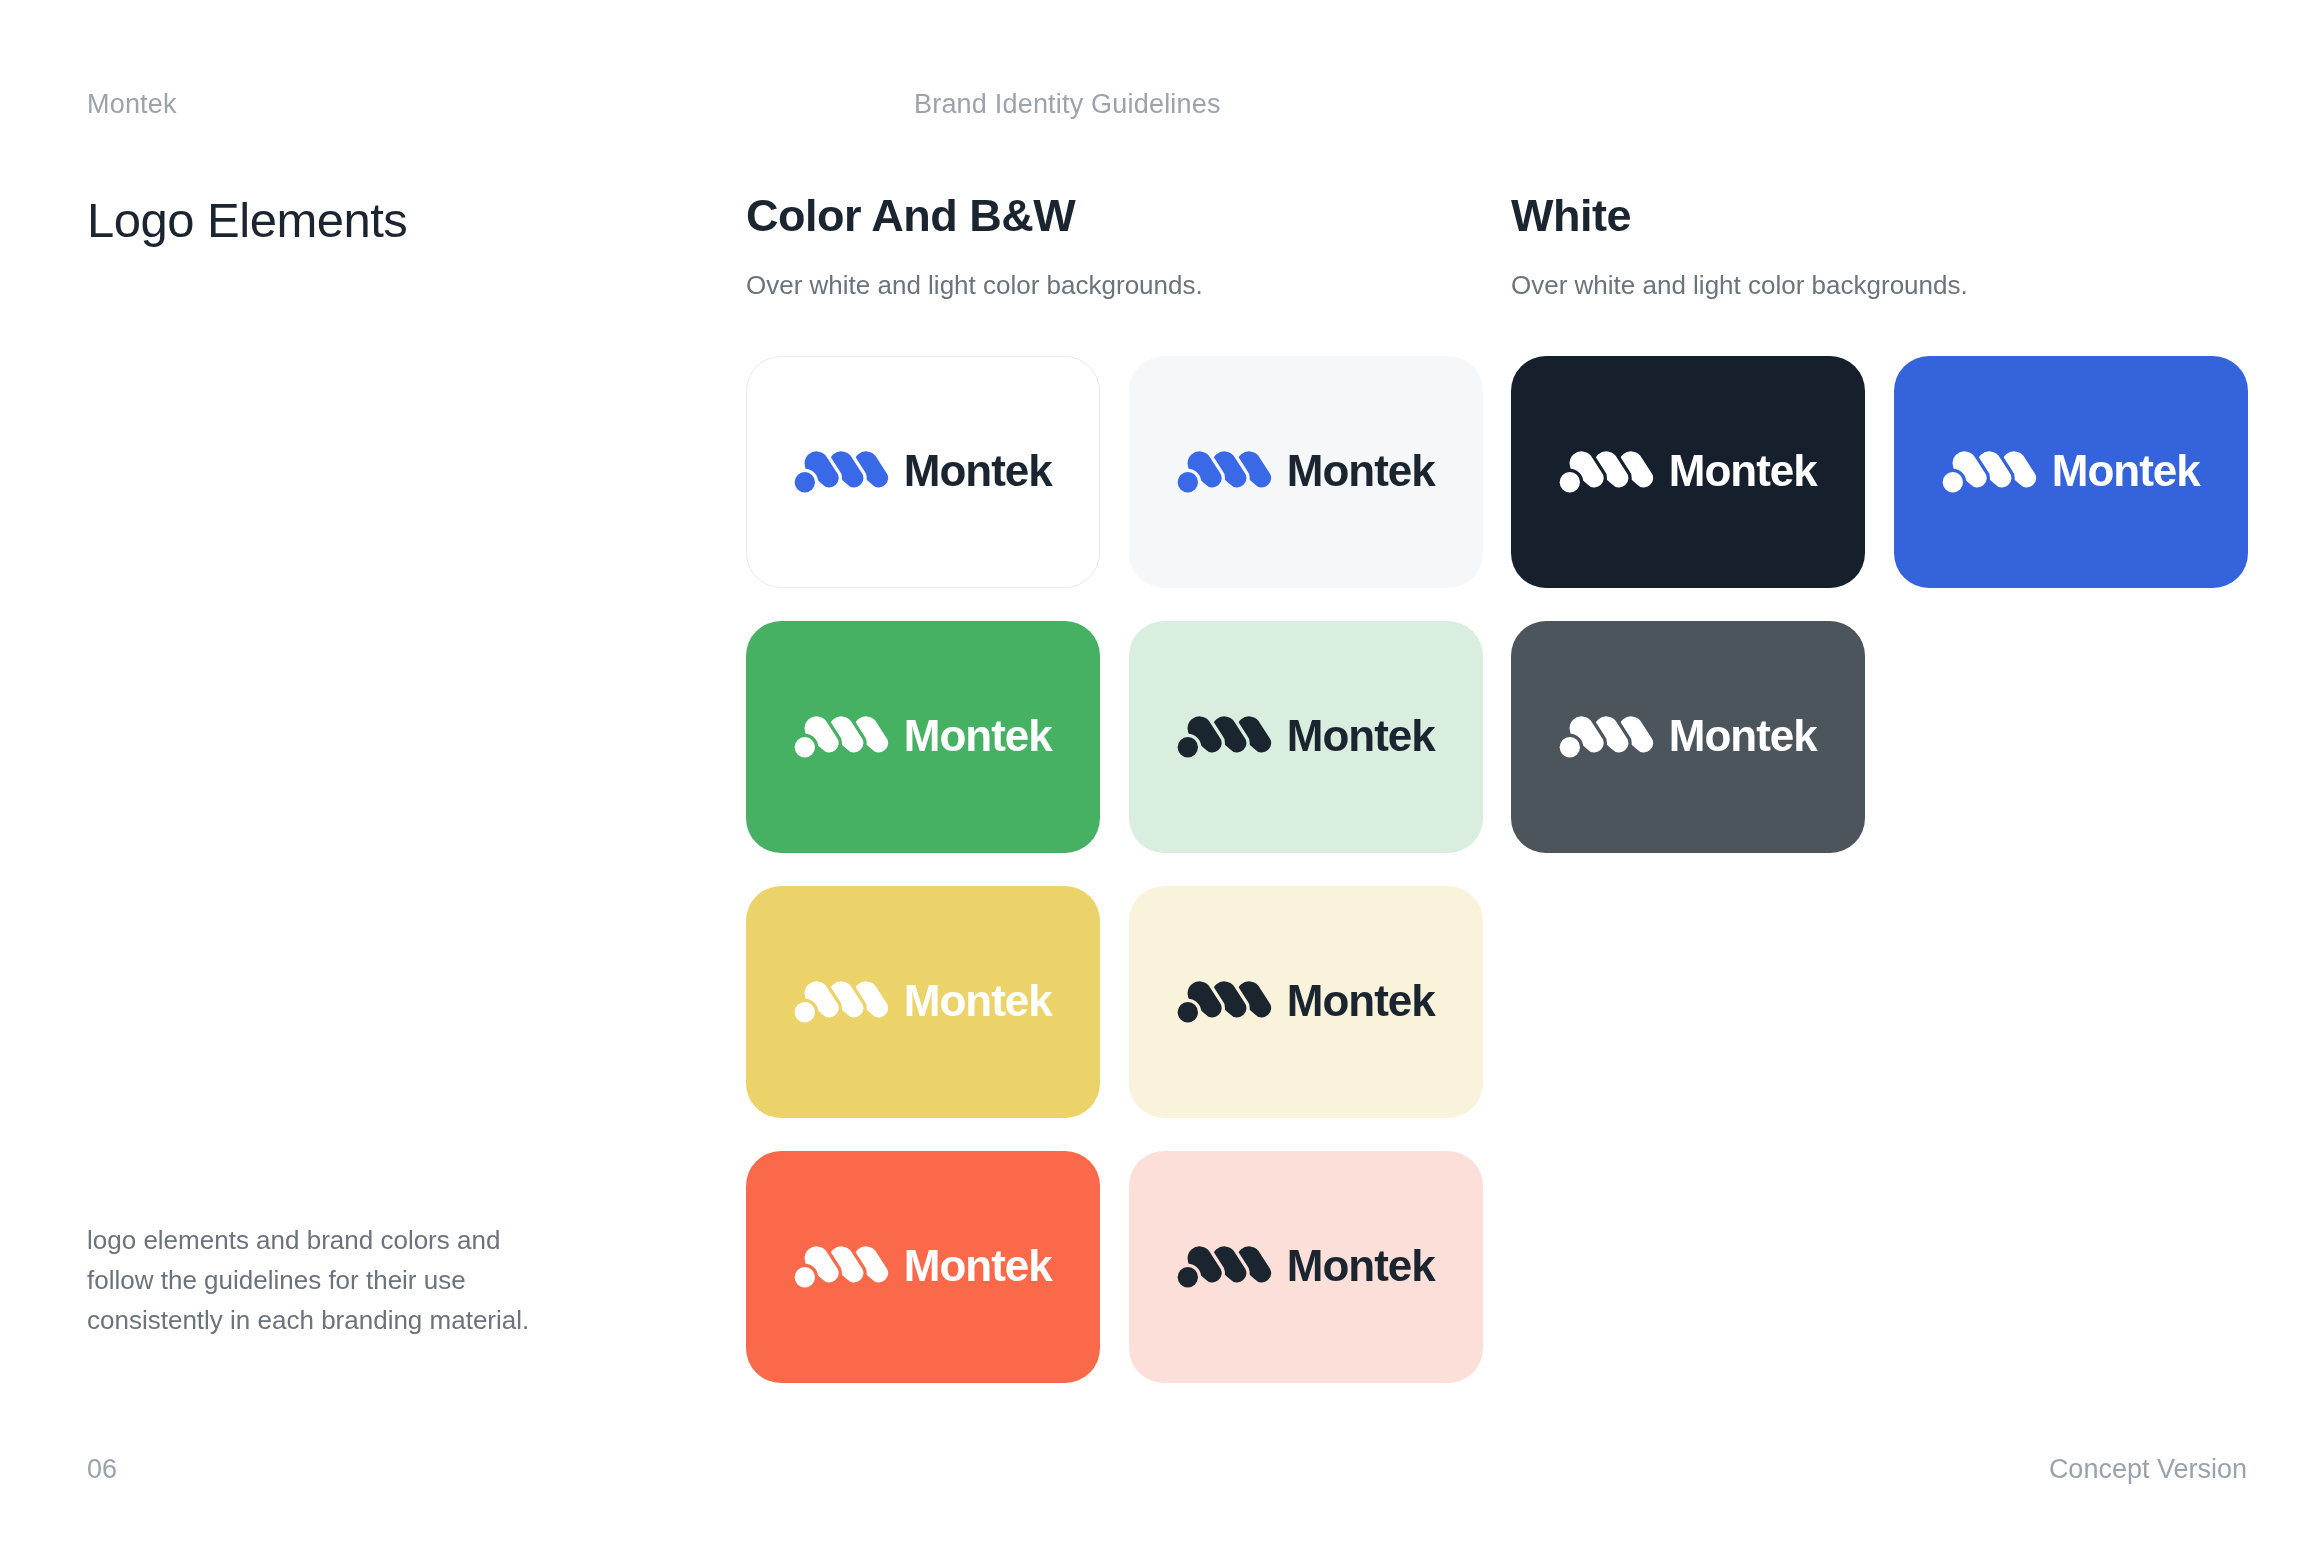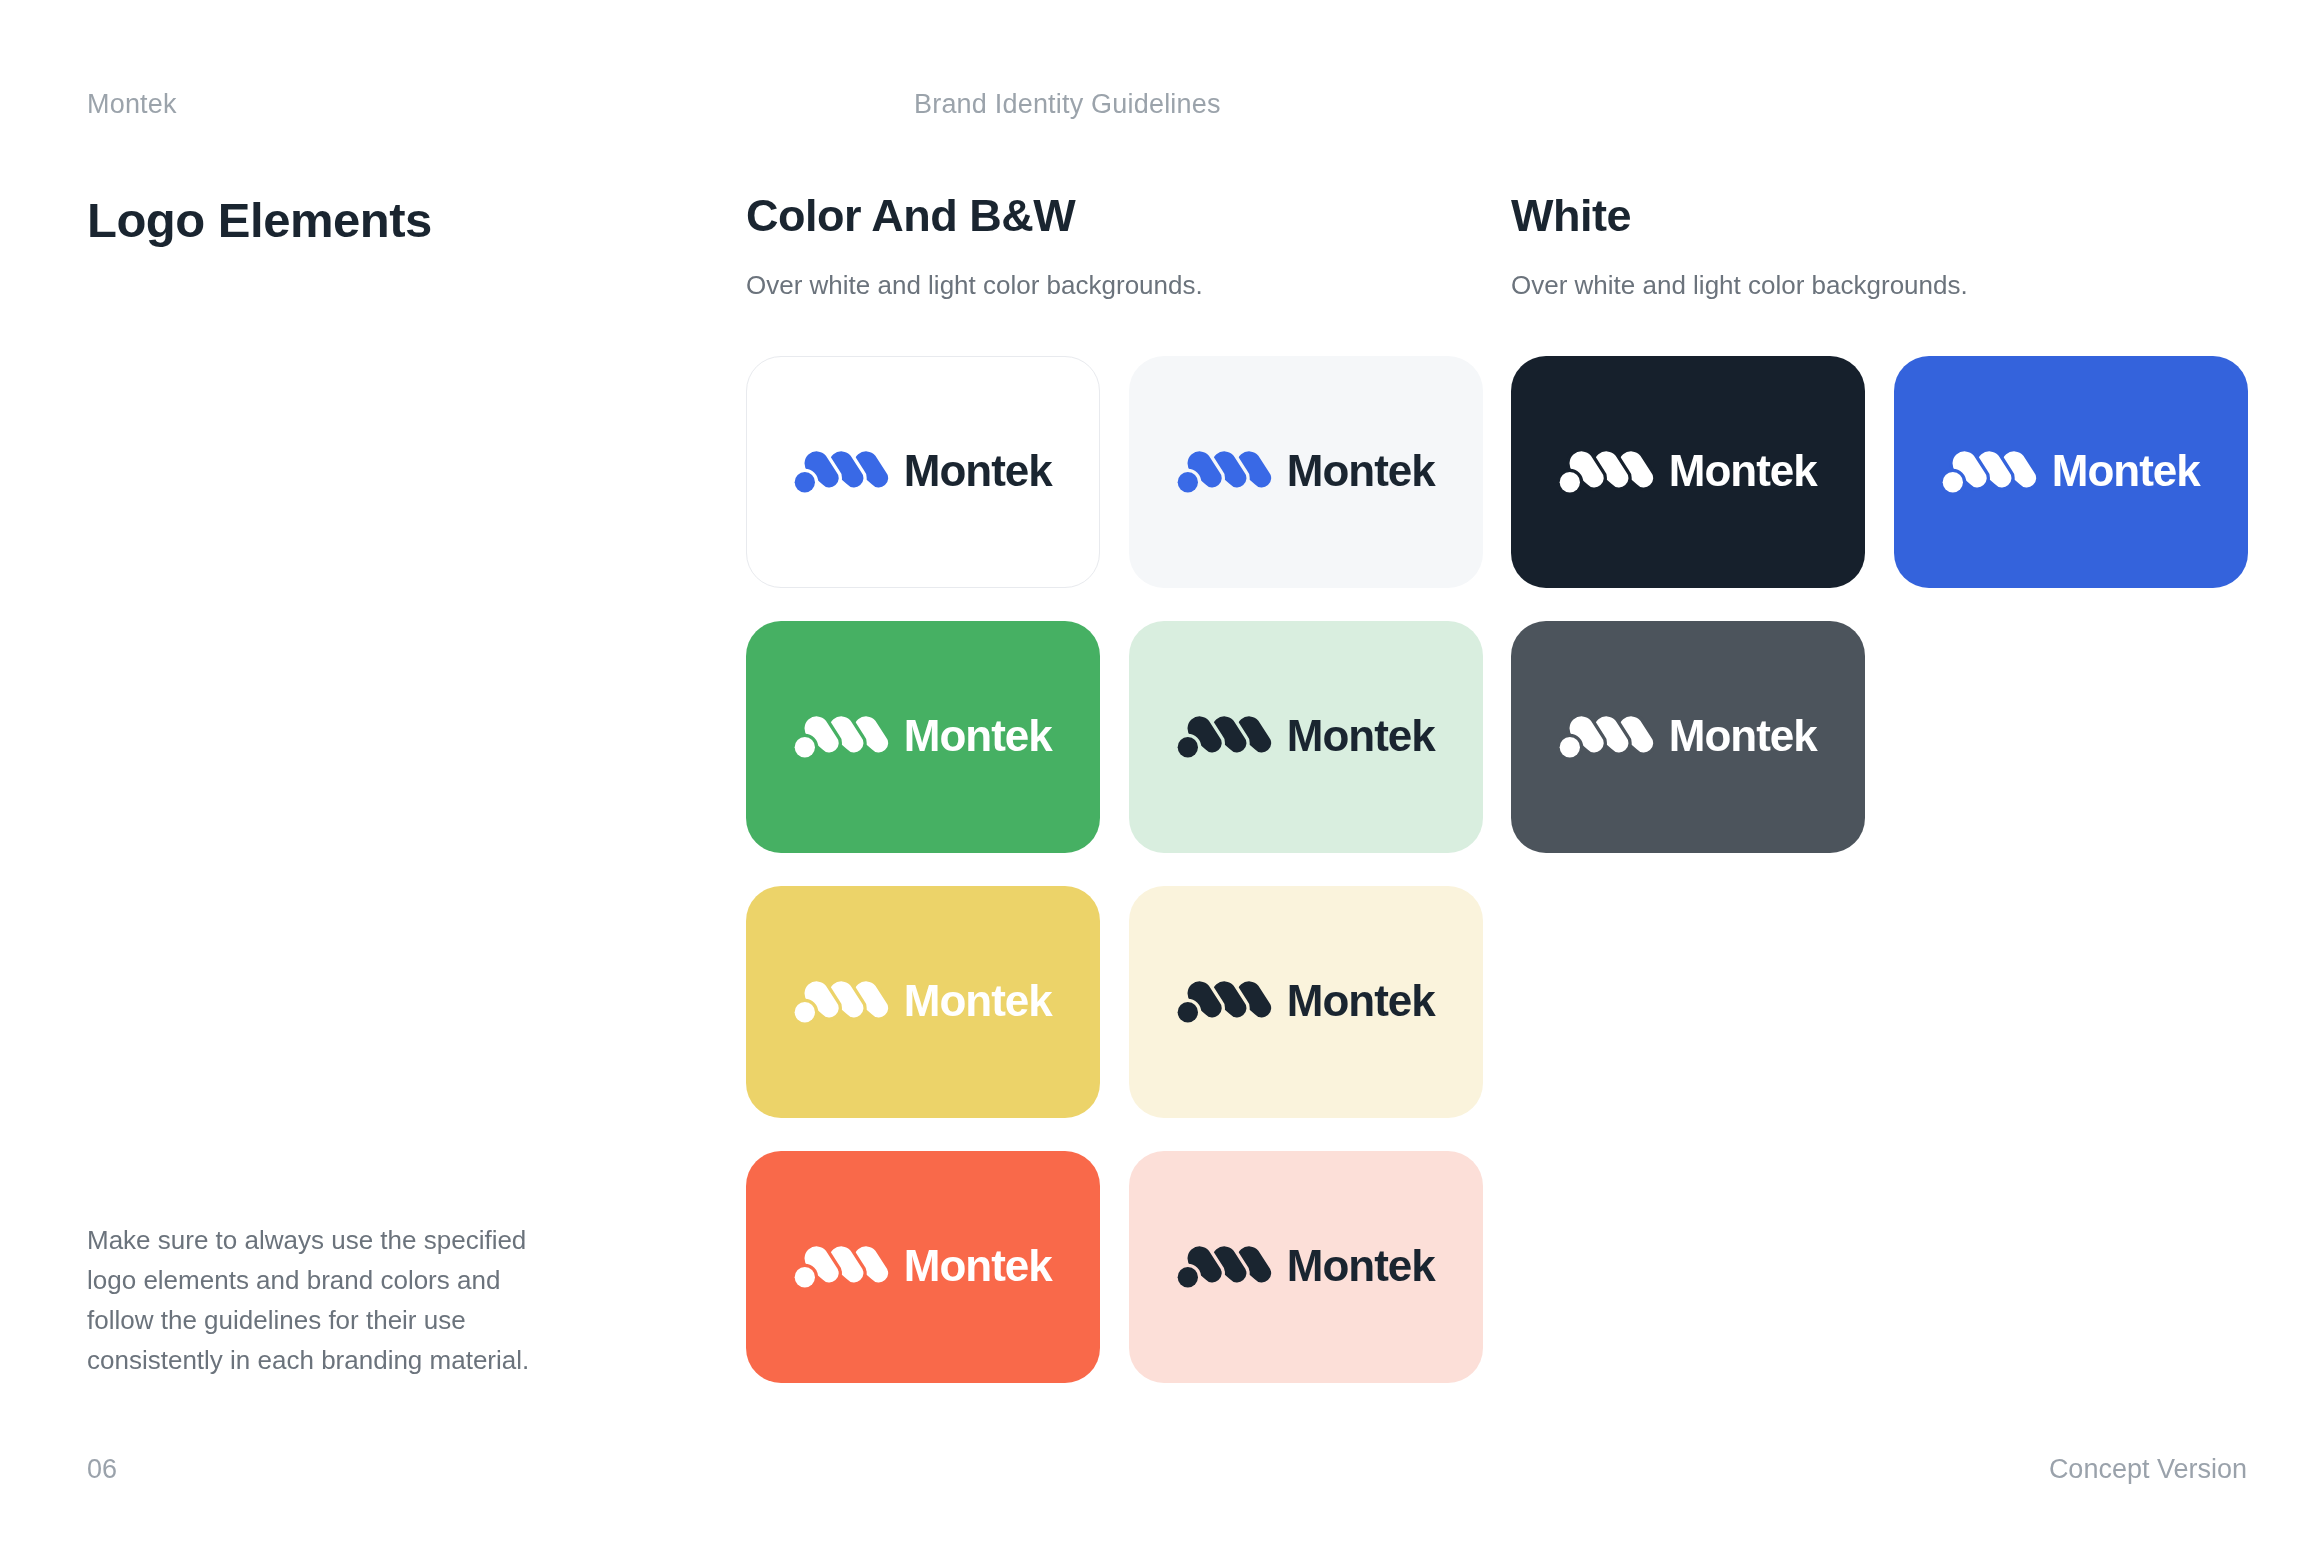--- a/index.html
+++ b/index.html
@@ -9,21 +9,21 @@
     font-family:"Liberation Sans",sans-serif;
     -webkit-font-smoothing:antialiased;
   }
   .abs{position:absolute;}
 
   
   .brand-name{left:87px;top:89px;font-size:27px;color:#9ba3ab;letter-spacing:0.2px;}
   .doc-title{left:914px;top:89px;font-size:27px;color:#9ba3ab;letter-spacing:0.2px;}
 
   
-  .page-heading{left:87px;top:189px;font-size:49px;font-weight:700;color:#1a2530;
+  .page-heading{left:87px;top:189px;font-size:49px;font-weight:400;color:#1a2530;
     line-height:62px;letter-spacing:-0.5px;text-align:center;}
   .note{left:87px;top:1220px;font-size:26px;color:#6b737c;line-height:40px;}
 
   
   .sec-heading{top:191px;font-size:45px;font-weight:700;color:#1a2530;letter-spacing:-0.5px;line-height:1.1;}
   .sec-sub{top:270px;font-size:26px;color:#6b737c;}
   .sec1{left:730px;margin-left:16px;}
   .sec2{left:1511px;}
 
   
@@ -47,21 +47,20 @@
 </head>
 <body>
 
 <div class="abs brand-name">Montek</div>
 <div class="abs doc-title">Brand Identity Guidelines</div>
 
 <div class="abs page-heading">
   <div>Logo Elements</div>
 </div>
 <div class="abs note">
-  <div>Make sure to always use the specified</div>
   <div>logo elements and brand colors and</div>
   <div>follow the guidelines for their use</div>
   <div>consistently in each branding material.</div>
 </div>
 
 <div class="abs sec-heading sec1">Color And B&amp;W</div>
 <div class="abs sec-sub sec1">Over white and light color backgrounds.</div>
 <div class="abs grid sec1">
     <div class="card" style="--bg: #ffffff; --mark: #3969e6; --text: #1a2530; border: 1.9px solid rgb(232, 234, 238);">
       <div class="logo">

